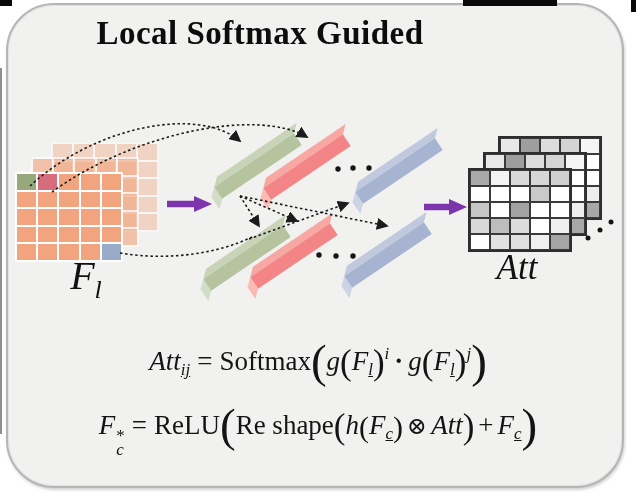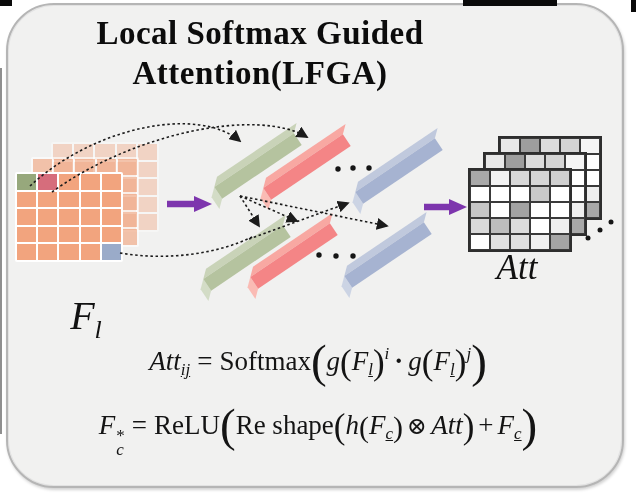--- a/index.html
+++ b/index.html
@@ -25,21 +25,21 @@
   .fl-back{opacity:0.38;}
   .fl-mid{opacity:0.62;}
 
   
   .att-grid{position:absolute;width:104px;height:84px;background:#ffffff;box-sizing:border-box;
             display:grid;grid-template-columns:repeat(5,1fr);grid-template-rows:repeat(5,1fr);
             border:2px solid #2e2e2e;}
   .att-cell{border:1px solid #3a3a3a;}
 
   .fl-label{position:absolute;left:51px;top:254px;width:70px;text-align:center;
-            font-style:italic;font-size:40px;line-height:44px;margin-top:40px;}
+            font-style:italic;font-size:40px;line-height:44px;}
   .fl-label sub{font-size:26px;line-height:0;}
   .att-label{position:absolute;left:462px;top:248px;width:110px;text-align:center;
              font-style:italic;font-size:35px;line-height:40px;}
 
   svg.overlay{position:absolute;left:0;top:0;}
 
   
   .eq{position:absolute;left:0;width:636px;text-align:center;font-size:27px;color:#141414;white-space:nowrap;}
   .eq1{top:330px;line-height:62px;}
   .eq2{top:396px;line-height:58px;}
@@ -64,21 +64,20 @@
 
   <div class="card" style="background: rgb(241, 241, 240);"></div>
 
   <div class="art" style="left:0;top:0;width:12px;height:6px;"></div>
   <div class="art" style="left:463px;top:0;width:94px;height:6px;"></div>
   <div class="art" style="left:631px;top:0;width:5px;height:12px;"></div>
   <div class="art left-line" style="left:0;top:68px;width:2px;height:366px;"></div>
 
   <div class="title">
     <div>Local Softmax Guided</div>
-    <div>Attention(LFGA)</div>
   </div>
 
   <div class="fl-grid fl-back" style="left:51px;top:142px;">
       <div style="background: rgb(242, 164, 126);"></div>
       <div style="background: rgb(242, 164, 126);"></div>
       <div style="background: rgb(242, 164, 126);"></div>
       <div style="background: rgb(242, 164, 126);"></div>
       <div style="background: rgb(242, 164, 126);"></div>
       <div style="background: rgb(242, 164, 126);"></div>
       <div style="background: rgb(242, 164, 126);"></div>

